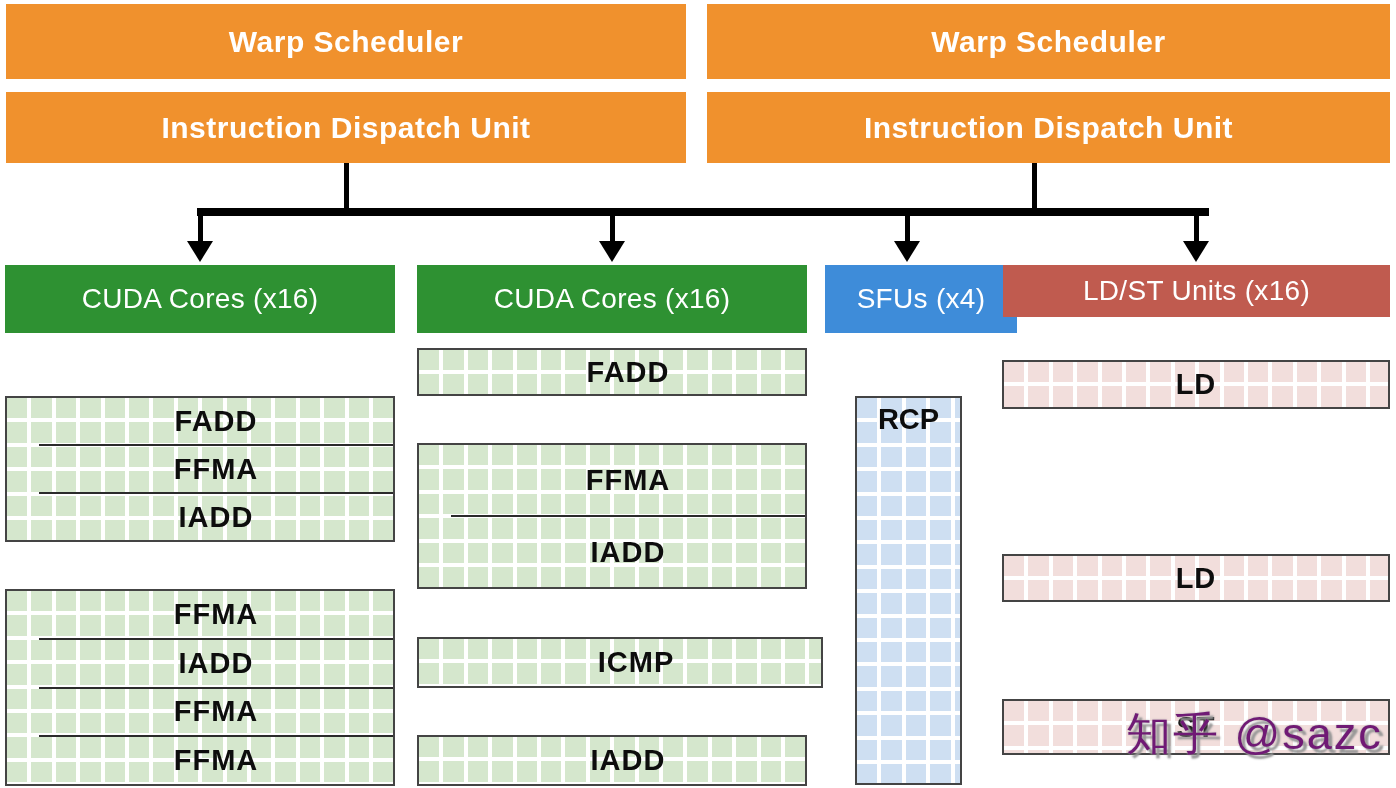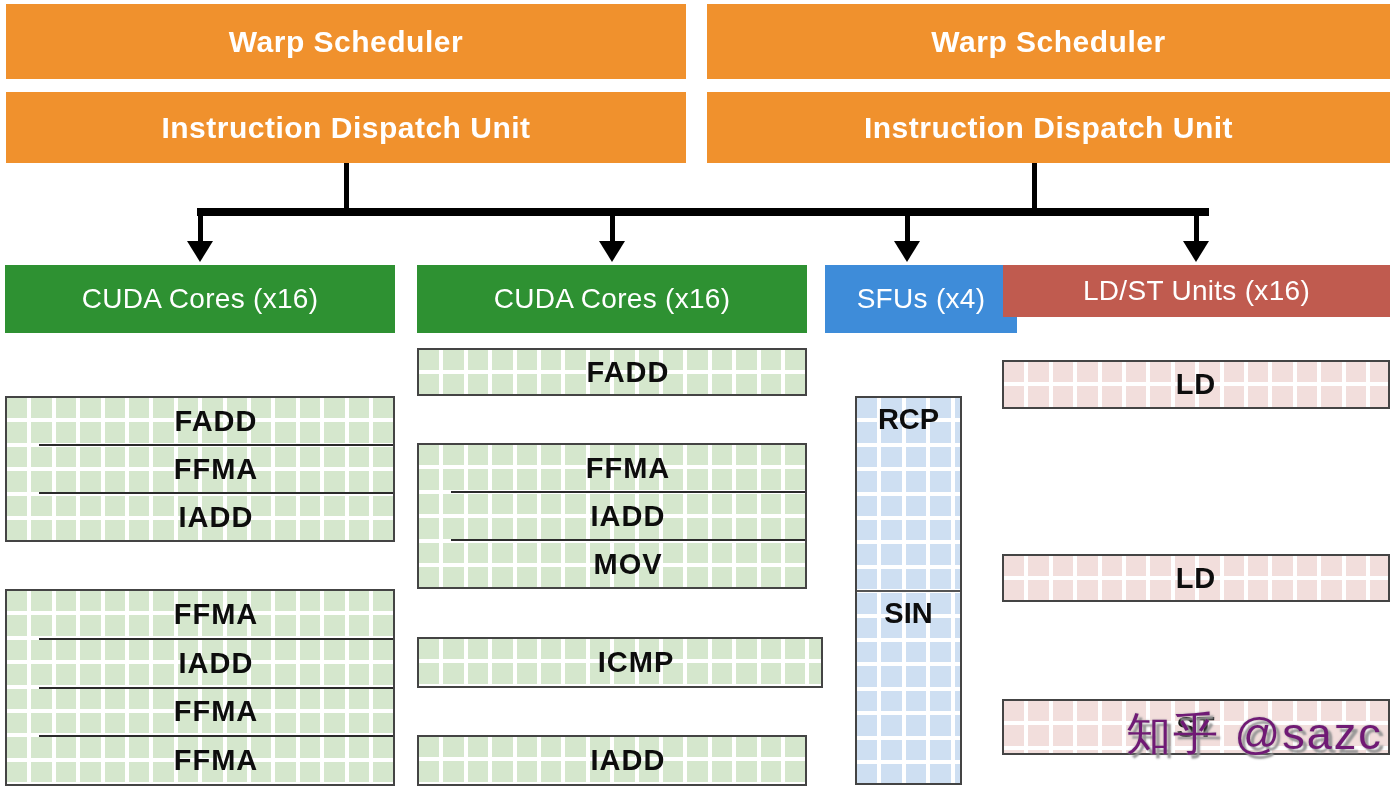--- a/index.html
+++ b/index.html
@@ -101,32 +101,30 @@
     <div class="row">FFMA</div>
     <div class="row">FFMA</div>
   </div>
 
   <div class="abs grid green rows" style="left:417px;top:348px;width:390px;height:48px;">
     <div class="row">FADD</div>
   </div>
   <div class="abs grid green rows" style="left:417px;top:443px;width:390px;height:146px;">
     <div class="row">FFMA</div>
     <div class="row">IADD</div>
-    <div class="row">MOV</div>
   </div>
   <div class="abs grid green rows" style="left:417px;top:637px;width:406px;height:51px;">
     <div class="row">ICMP</div>
   </div>
   <div class="abs grid green rows" style="left:417px;top:735px;width:390px;height:51px;">
     <div class="row">IADD</div>
   </div>
 
   <div class="abs grid blue rows" style="left:855px;top:396px;width:107px;height:389px;">
     <div class="sfu-section" style="flex:1;">RCP</div>
-    <div class="sfu-section" style="flex:1;">SIN</div>
   </div>
 
   <div class="abs grid pink rows" style="left:1002px;top:348px;width:388px;height:49px;">
     <div class="row">LD</div>
   </div>
   <div class="abs grid pink rows" style="left:1002px;top:542px;width:388px;height:48px;">
     <div class="row">LD</div>
   </div>
   <div class="abs grid pink rows" style="left:1002px;top:687px;width:388px;height:56px;align-items:center;">
     <div class="row">ST</div>

